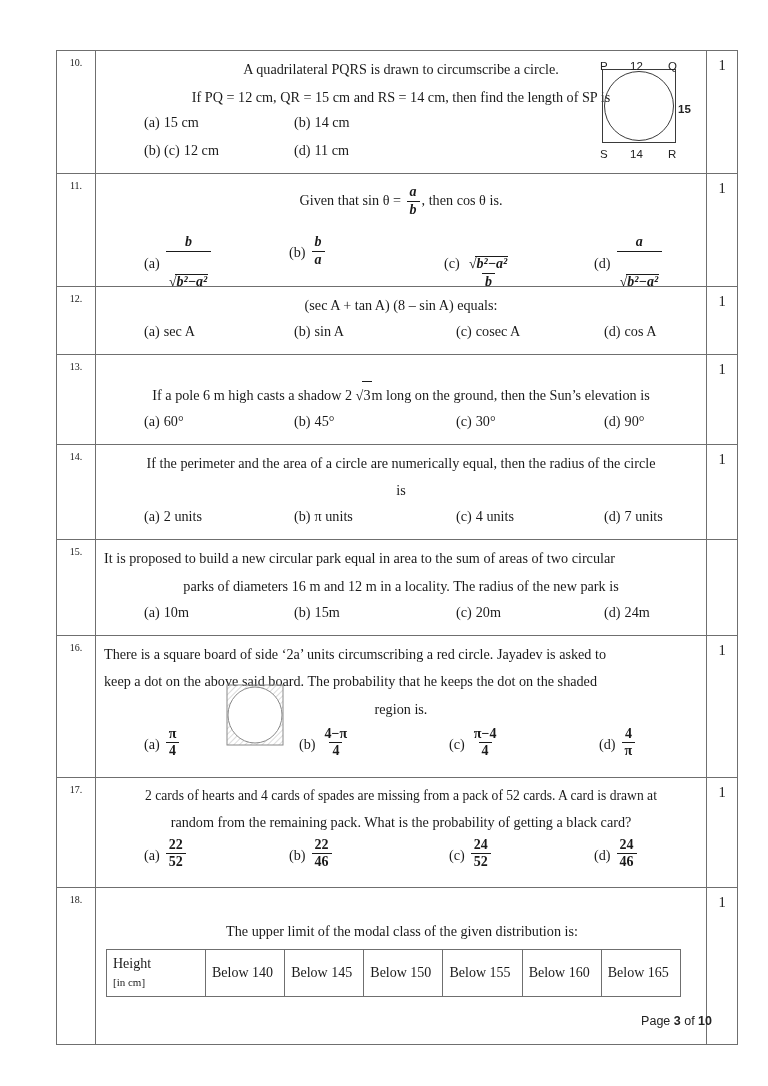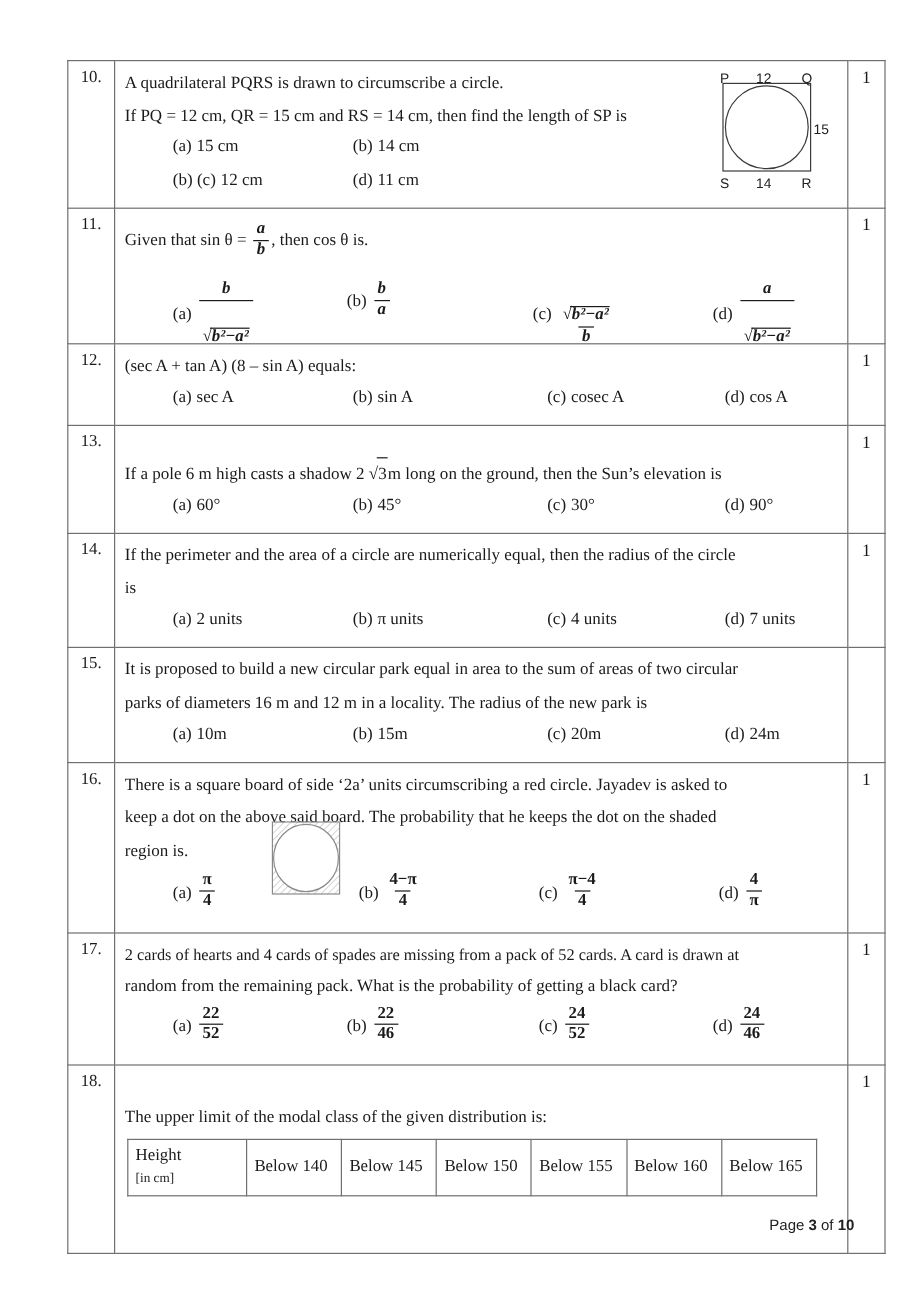--- a/index.html
+++ b/index.html
@@ -36,39 +36,39 @@
   .qtable td {
     border: 1px solid #6f6f6f;
     vertical-align: top;
     padding: 0;
   }
   .col-num   { width: 38px; }
   .col-body  { width: 610px; }
   .col-marks { width: 30px; }
 
   .qnum {
-    font-size: 14px;
+    font-size: 10px;
     text-align: center;
     padding: 6px 2px 4px 2px;
     line-height: 1.2;
     font-weight: 400;
   }
   .marks {
     font-size: 14.5px;
     text-align: center;
     padding: 6px 2px 4px 2px;
     line-height: 1.2;
   }
   .qbody {
     padding: 5px 8px 6px 8px;
     font-size: 14.2px;
     line-height: 1.95;
     position: relative;
   }
-  .stem { display: block; }
+  .stem { display: block; text-align: center; }
   .stem-justify { text-align: justify; text-align-last: left; padding-right: 2px;}
 
   
   .opts {
     display: block;
     position: relative;
     height: 26px;
     margin-top: 2px;
   }
   .opts.tall { height: 42px; }
@@ -157,21 +157,21 @@
     font-size: 11.5px;
     font-family: "Liberation Sans", sans-serif;
     color: #222;
   }
   .lab-P { left: 12px;  top: 2px; }
   .lab-Q { left: 80px;  top: 2px; }
   .lab-S { left: 12px;  top: 90px; }
   .lab-R { left: 80px;  top: 90px; }
   .lab-12{ left: 42px;  top: 2px; }
   .lab-14{ left: 42px;  top: 90px; }
-  .lab-15{ left: 90px;  top: 45px; }
+  .lab-15{ left: 90px;  top: 45px; font-weight: bold; }
 
   
   .fig-q16 {
     position: absolute;
     left: 130px;
     top: 48px;
     width: 58px;
     height: 62px;
   }
 

